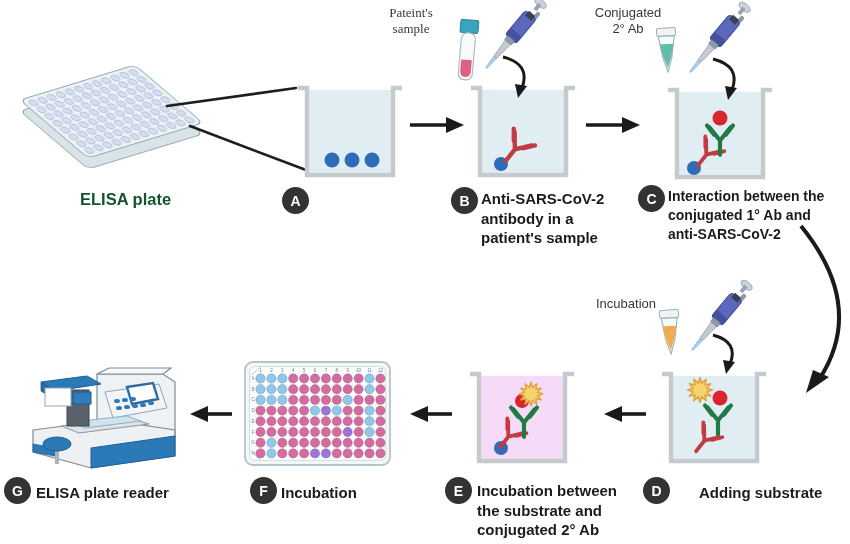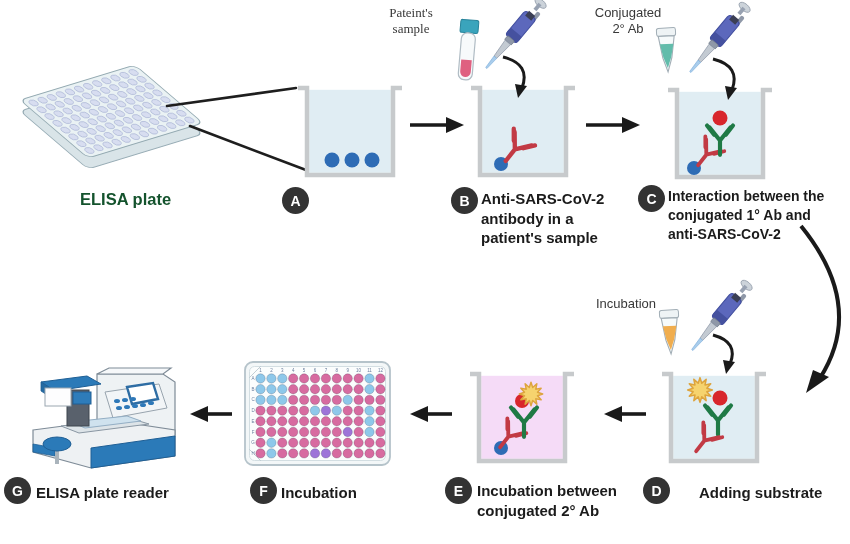--- a/index.html
+++ b/index.html
@@ -434,20 +434,21 @@
   </div>
 
   <div class="badge" style="left:643px;top:477px;">D</div>
   <div class="steptext" style="left:699px;top:483px;">
     <div>Adding substrate</div>
   </div>
 
   <div class="badge" style="left:445px;top:477px;">E</div>
   <div class="steptext" style="left:477px;top:481px;">
     <div>Incubation between</div>
+    <div>the substrate and</div>
     <div>conjugated 2° Ab</div>
   </div>
 
   <div class="badge" style="left:250px;top:477px;">F</div>
   <div class="steptext" style="left:281px;top:483px;">
     <div>Incubation</div>
   </div>
 
   <div class="badge" style="left:4px;top:477px;">G</div>
   <div class="steptext" style="left:36px;top:483px;">

